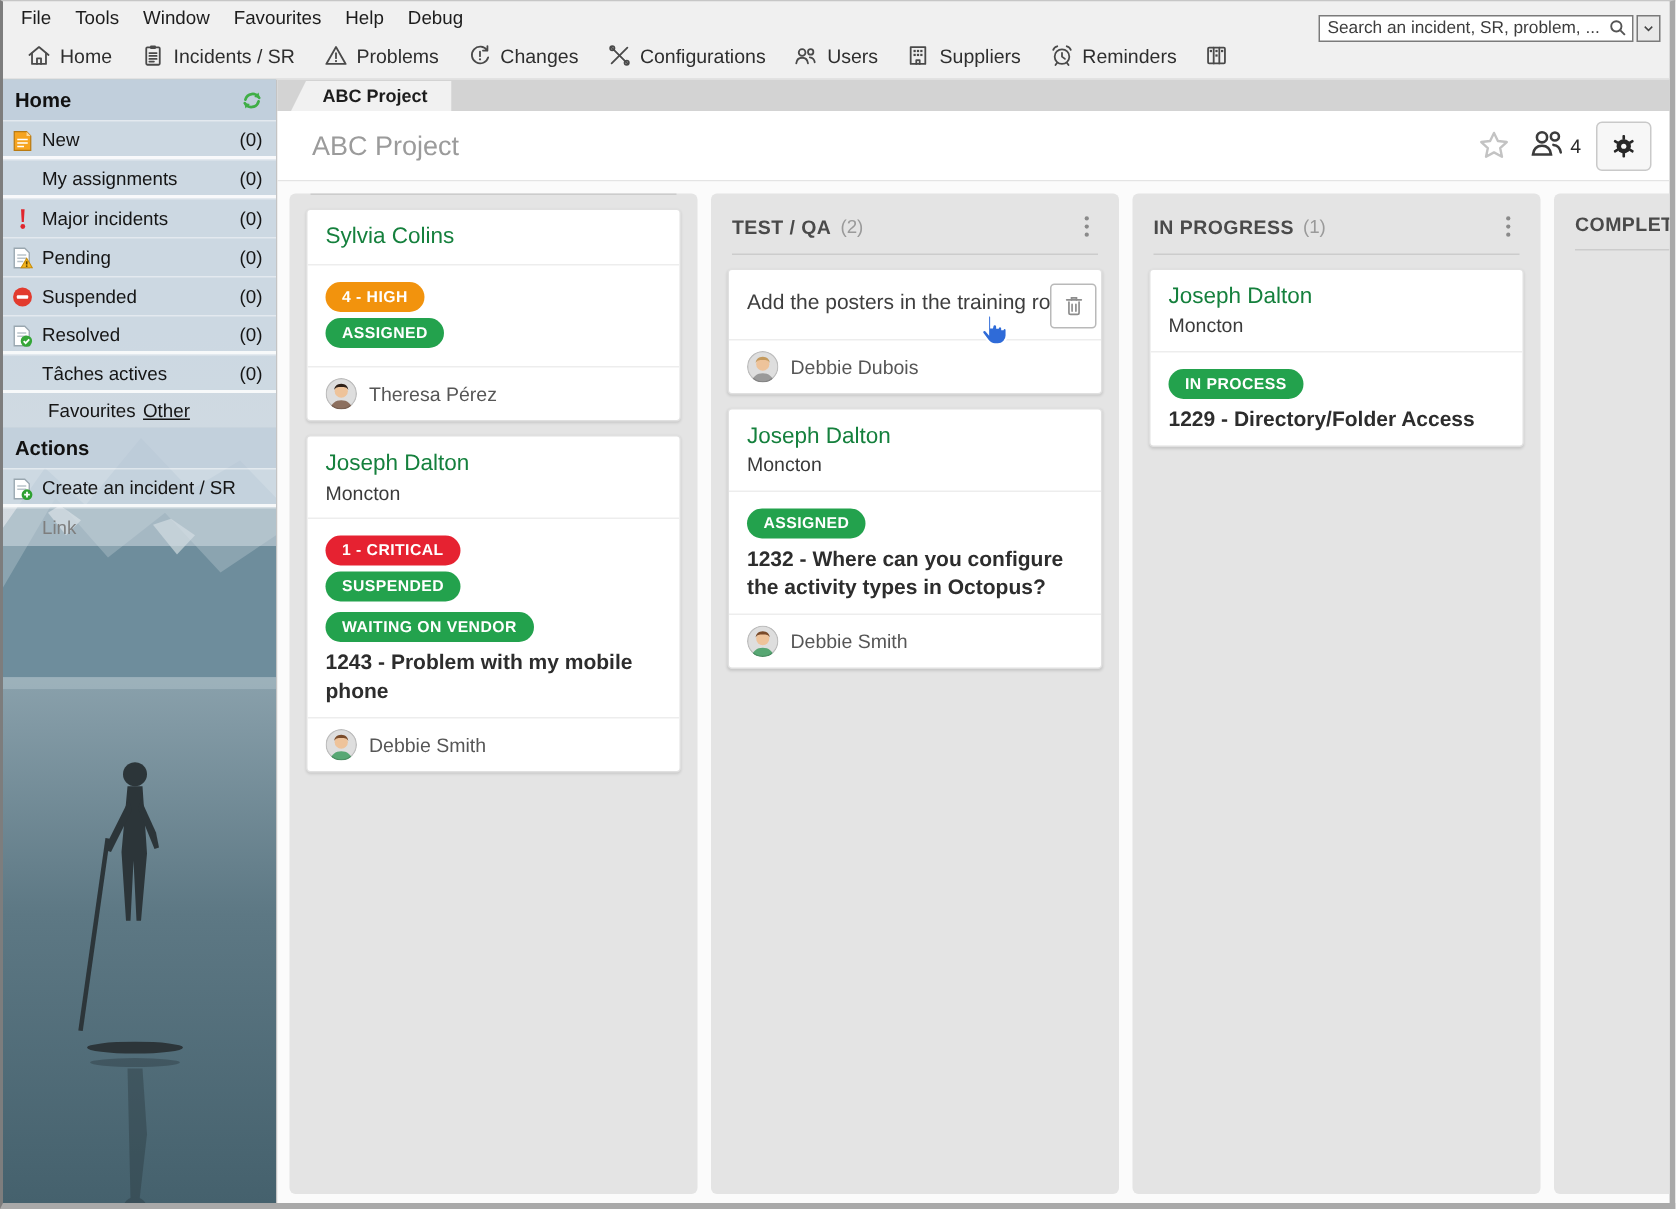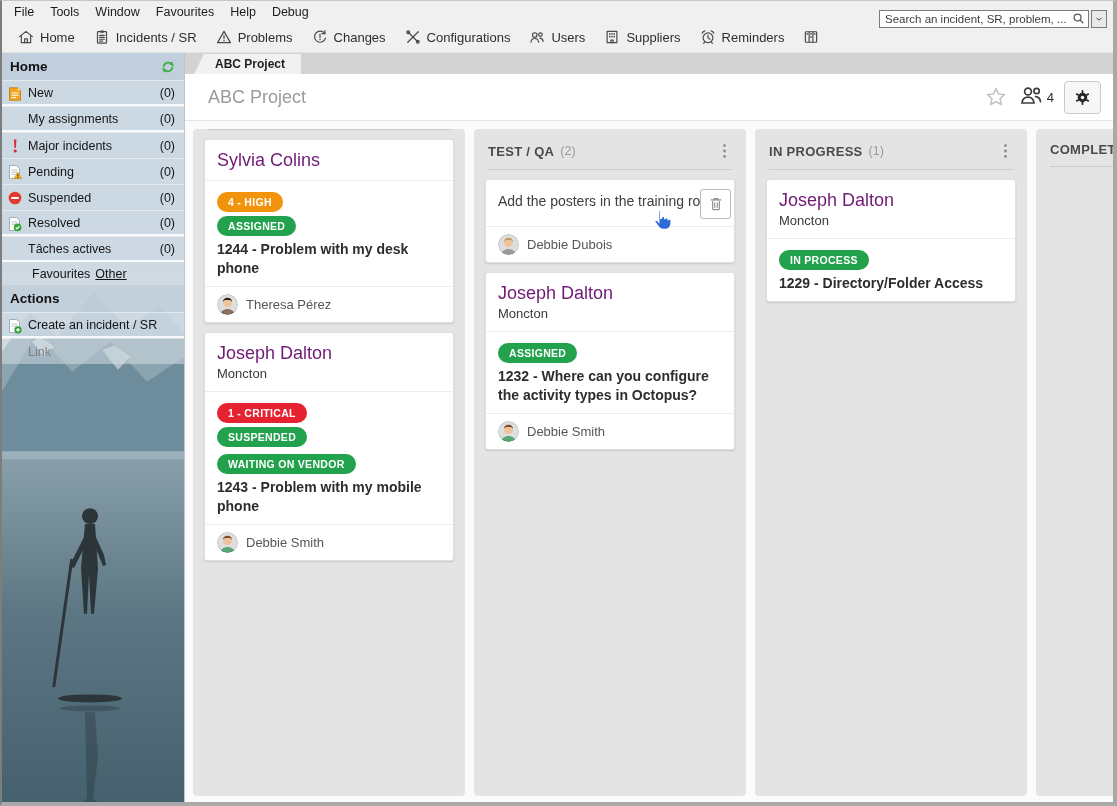--- a/index.html
+++ b/index.html
@@ -59,21 +59,21 @@
   .column { width:272px; min-width:272px; background:#e4e4e4; border-radius:4px; display:flex; flex-direction:column; }
   .col-head { display:flex; align-items:center; padding:13px 14px 9px 14px; }
   .col-name { font-size:13px; font-weight:bold; color:#4a4a4a; letter-spacing:0.3px; white-space:nowrap; }
   .col-count { font-size:12.5px; color:#9a9a9a; margin-left:6px; }
   .kebab { margin-left:auto; width:16px; height:18px; cursor:pointer; display:flex; align-items:center; justify-content:center; }
   .col-line { height:1px; background:#cccccc; margin:0 14px; }
   .cards { padding:9px 11px; display:flex; flex-direction:column; gap:9px; overflow:hidden; }
   .card { background:#fff; border:1px solid #e0e0e0; border-radius:3px; box-shadow:0 1px 2px rgba(0,0,0,0.13); cursor:grab; }
   .card-sec { padding:8px 12px; border-bottom:1px solid #ededed; }
   .card-sec:last-child { border-bottom:none; }
-  .req-name { font-size:18px; color:#701a75; line-height:1.35; }
+  .req-name { font-size:15px; color:#15803d; line-height:1.35; }
   .req-loc { font-size:13px; color:#3a3a3a; line-height:1.35; }
   .badge-line { margin:3px 0 4px 0; display:flex; gap:7px; flex-wrap:wrap; }
   .badge { display:inline-block; color:#fff; font-size:10.5px; font-weight:bold; letter-spacing:0.3px; padding:4px 11px; border-radius:11px; white-space:nowrap; }
   .card-title { font-size:14px; font-weight:bold; color:#2d2d2d; line-height:1.35; margin-top:4px; }
   .assignee { display:flex; align-items:center; gap:8px; padding:7px 12px; }
   .assignee svg { width:21px; height:21px; border-radius:50%; flex:none; }
   .assignee .a-name { font-size:13px; color:#565656; }
   .simple-title-row { display:flex; align-items:flex-start; padding:9px 2px 7px 12px; border-bottom:1px solid #ededed; }
   .simple-title { font-size:14px; color:#3e3e3e; line-height:1.35; flex:1; white-space:nowrap; overflow:hidden; padding-top:3px; }
   .trash-btn { width:31px; height:30px; border:1px solid #b9b9b9; border-radius:3px; background:#fff; display:flex; align-items:center; justify-content:center; cursor:pointer; flex:none; margin-right:1px; }
@@ -419,21 +419,20 @@
                 <div class="card-sec">
                   <div class="req-name">Sylvia Colins</div>
                 </div>
                 <div class="card-sec">
                   <div class="badge-line">
                     <span class="badge" style="background: rgb(242, 147, 13);">4 - HIGH</span>
                   </div>
                   <div class="badge-line">
                     <span class="badge" style="background: rgb(35, 162, 77);">ASSIGNED</span>
                   </div>
-                  <div class="card-title">1244 - Problem with my desk phone</div>
                 </div>
                 <div class="assignee">
                   <span style="display: flex;">
                     <svg viewBox="0 0 24 24">
                       <defs>
                         <clipPath id="avc0">
                           <circle cx="12" cy="12" r="12"></circle>
                         </clipPath>
                       </defs>
   <g clip-path="url(#avc0)">

